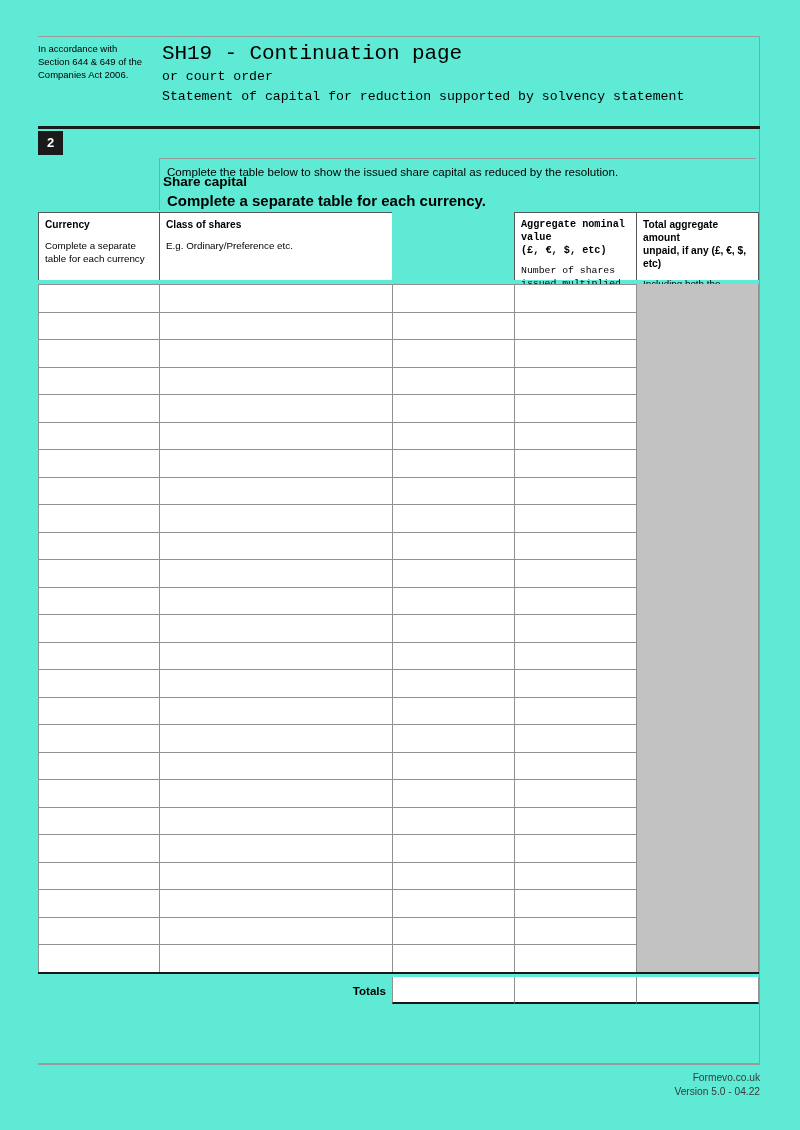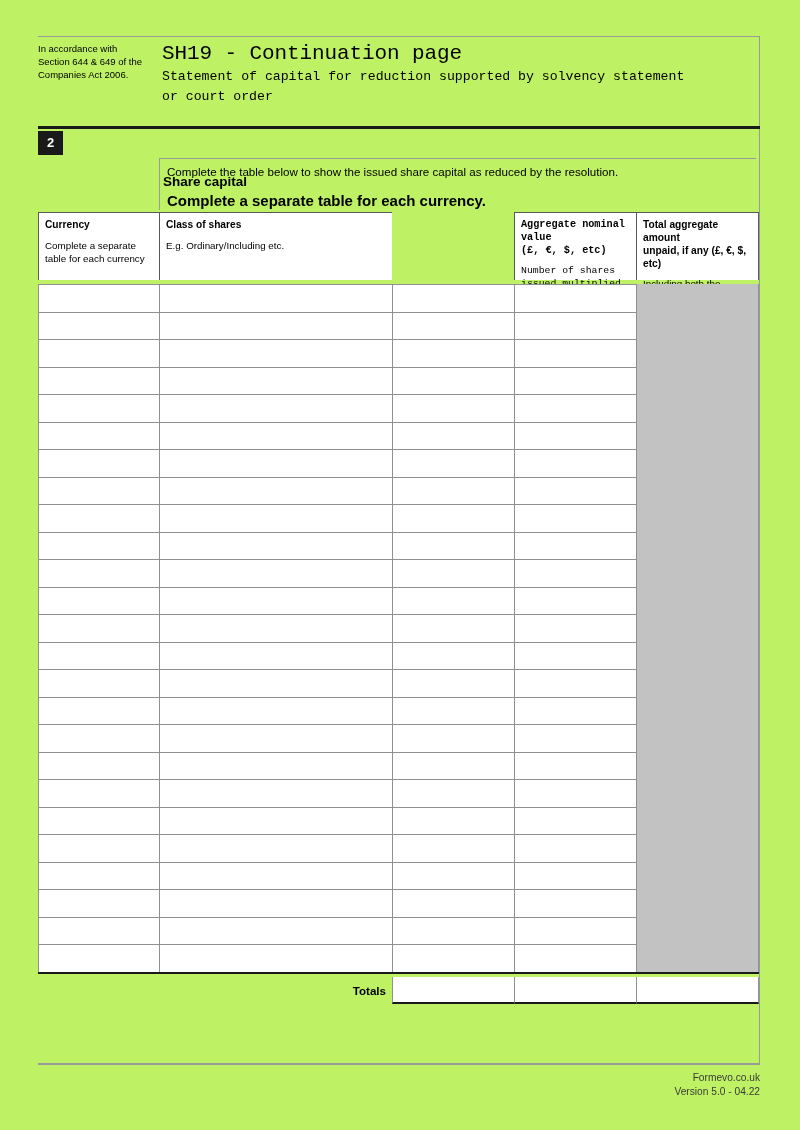--- a/index.html
+++ b/index.html
@@ -9,21 +9,21 @@
   }
   body {
     font-family: "Liberation Sans", sans-serif;
     color: #000000;
     -webkit-font-smoothing: antialiased;
   }
   #page {
     position: relative;
     width: 800px;
     height: 1130px;
-    background: #bef264;
+    background: #5eead4;
     overflow: hidden;
   }
 
   
   .rule-top {
     position: absolute;
     left: 38px;
     top: 36px;
     width: 722px;
     height: 1px;
@@ -237,41 +237,41 @@
   <div class="rule-bottom"></div>
 
   <div class="act-note">
     <div>In accordance with</div>
     <div>Section 644 &amp; 649 of the</div>
     <div>Companies Act 2006.</div>
   </div>
 
   <div class="title-block">
     <div class="form-title">SH19 - Continuation page</div>
+    <div class="form-subtitle">or court order</div>
     <div class="form-subtitle">Statement of capital for reduction supported by solvency statement</div>
-    <div class="form-subtitle">or court order</div>
   </div>
 
   <div class="section-rule"></div>
   <div class="section-badge">2</div>
   <div class="section-heading">Share capital</div>
 
   <div class="instruction-box">
     <div class="instruction-line-1">Complete the table below to show the issued share capital as reduced by the resolution.</div>
     <div class="instruction-line-2">Complete a separate table for each currency.</div>
   </div>
 
   <div class="thead">
     <div class="th" style="left:0px;width:121px;">
       <div class="th-title">Currency</div>
       <div class="th-sub">Complete a separate table for each currency</div>
     </div>
     <div class="th" style="left:121px;width:233px;">
       <div class="th-title">Class of shares</div>
-      <div class="th-sub">E.g. Ordinary/Including etc.</div>
+      <div class="th-sub">E.g. Ordinary/Preference etc.</div>
     </div>
     <div class="th" style="left:476px;width:122px;font-family:Liberation Mono, monospace;">
       <div class="th-title">Aggregate nominal value</div>
       <div class="th-title">(£, €, $, etc)</div>
       <div class="th-sub tight">Number of shares issued multiplied by nominal value</div>
     </div>
     <div class="th last" style="left:598px;width:123px;">
       <div class="th-title">Total aggregate amount</div>
       <div class="th-title">unpaid, if any (£, €, $, etc)</div>
       <div class="th-sub tight">Including both the nominal value and any share premium</div>

